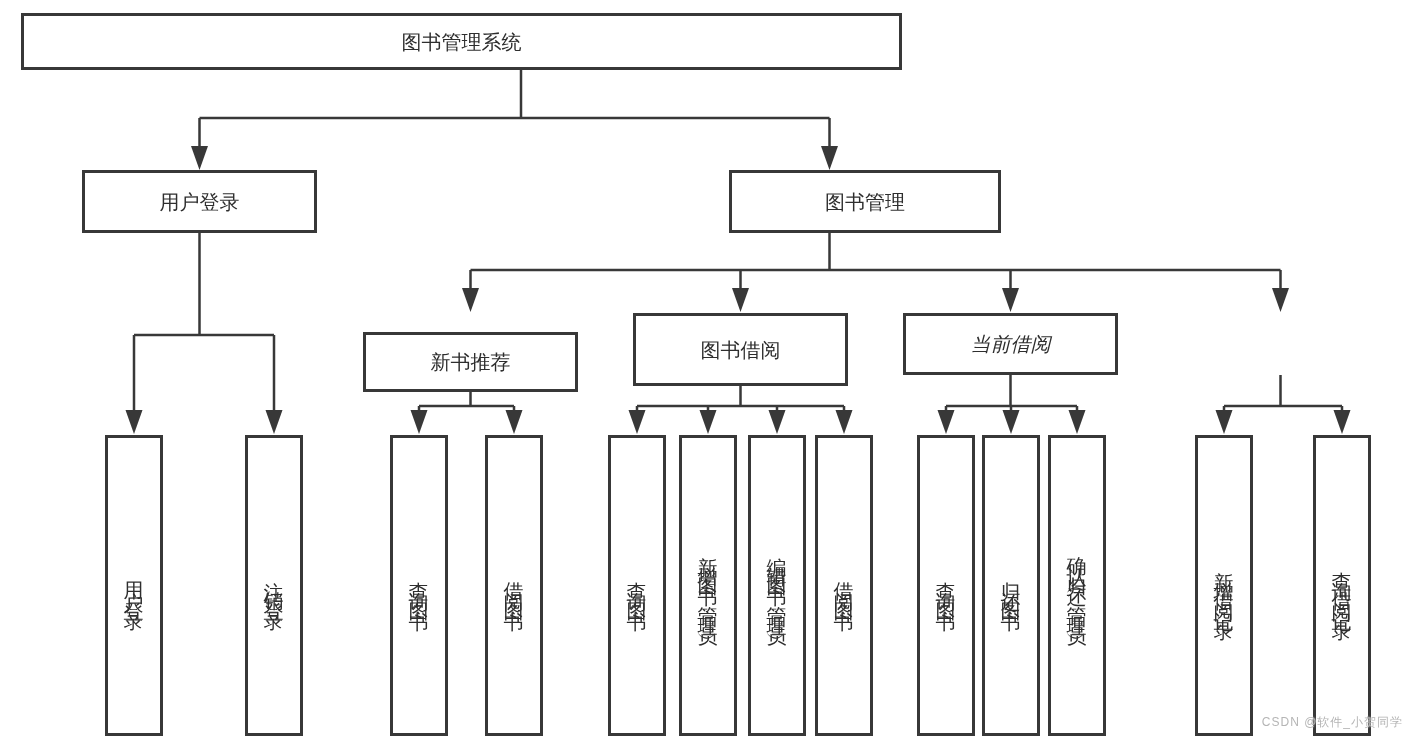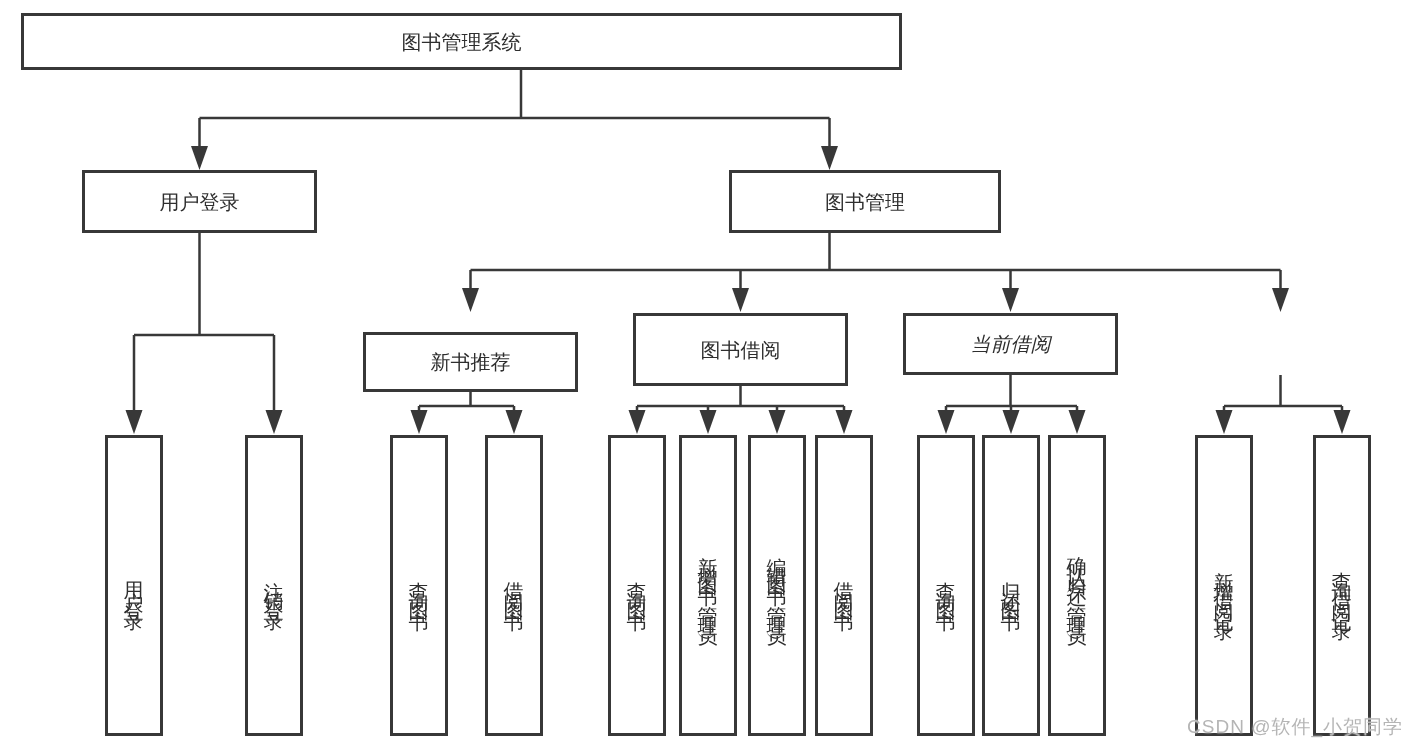--- a/index.html
+++ b/index.html
@@ -36,21 +36,21 @@
   }
   .vbox span{
     writing-mode:vertical-rl;
     text-orientation:mixed;
     letter-spacing:10px;
     font-size:20px;
   }
   .watermark{
     position:absolute;
     right:2px;top:714px;
-    font-size:19px;
+    font-size:12px;
     color:var(--watermark);
     z-index:3;
     letter-spacing:1px;
     text-shadow:0 0 2px #ffffff;
     white-space:nowrap;
   }
 </style>
 </head>
 <body>
 

